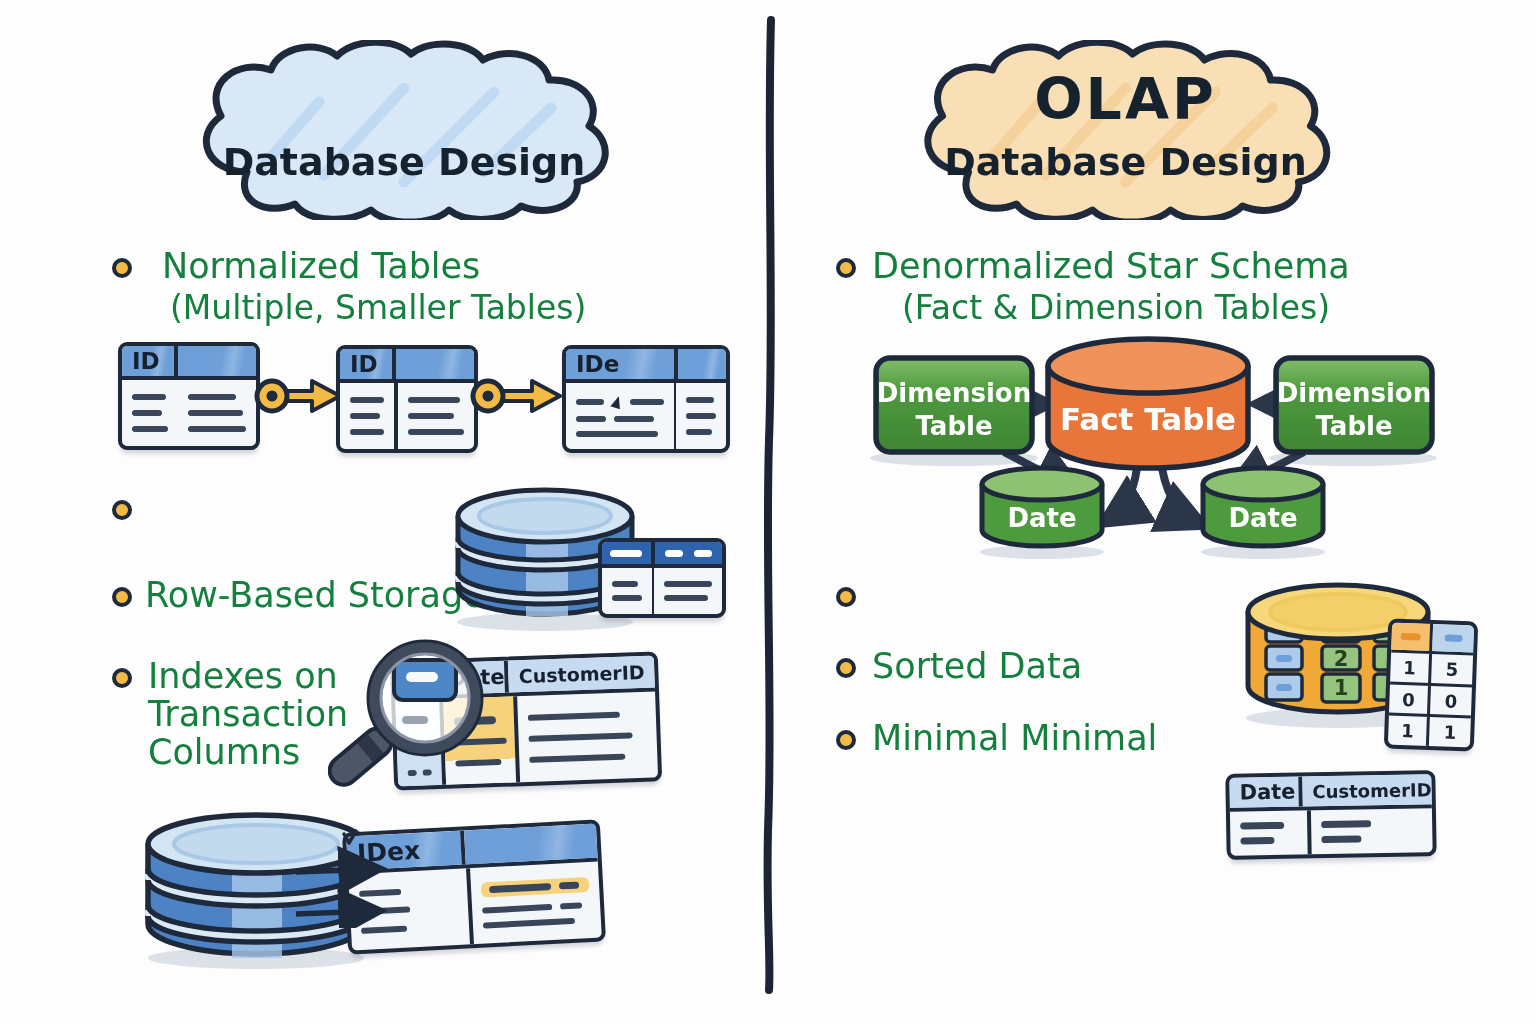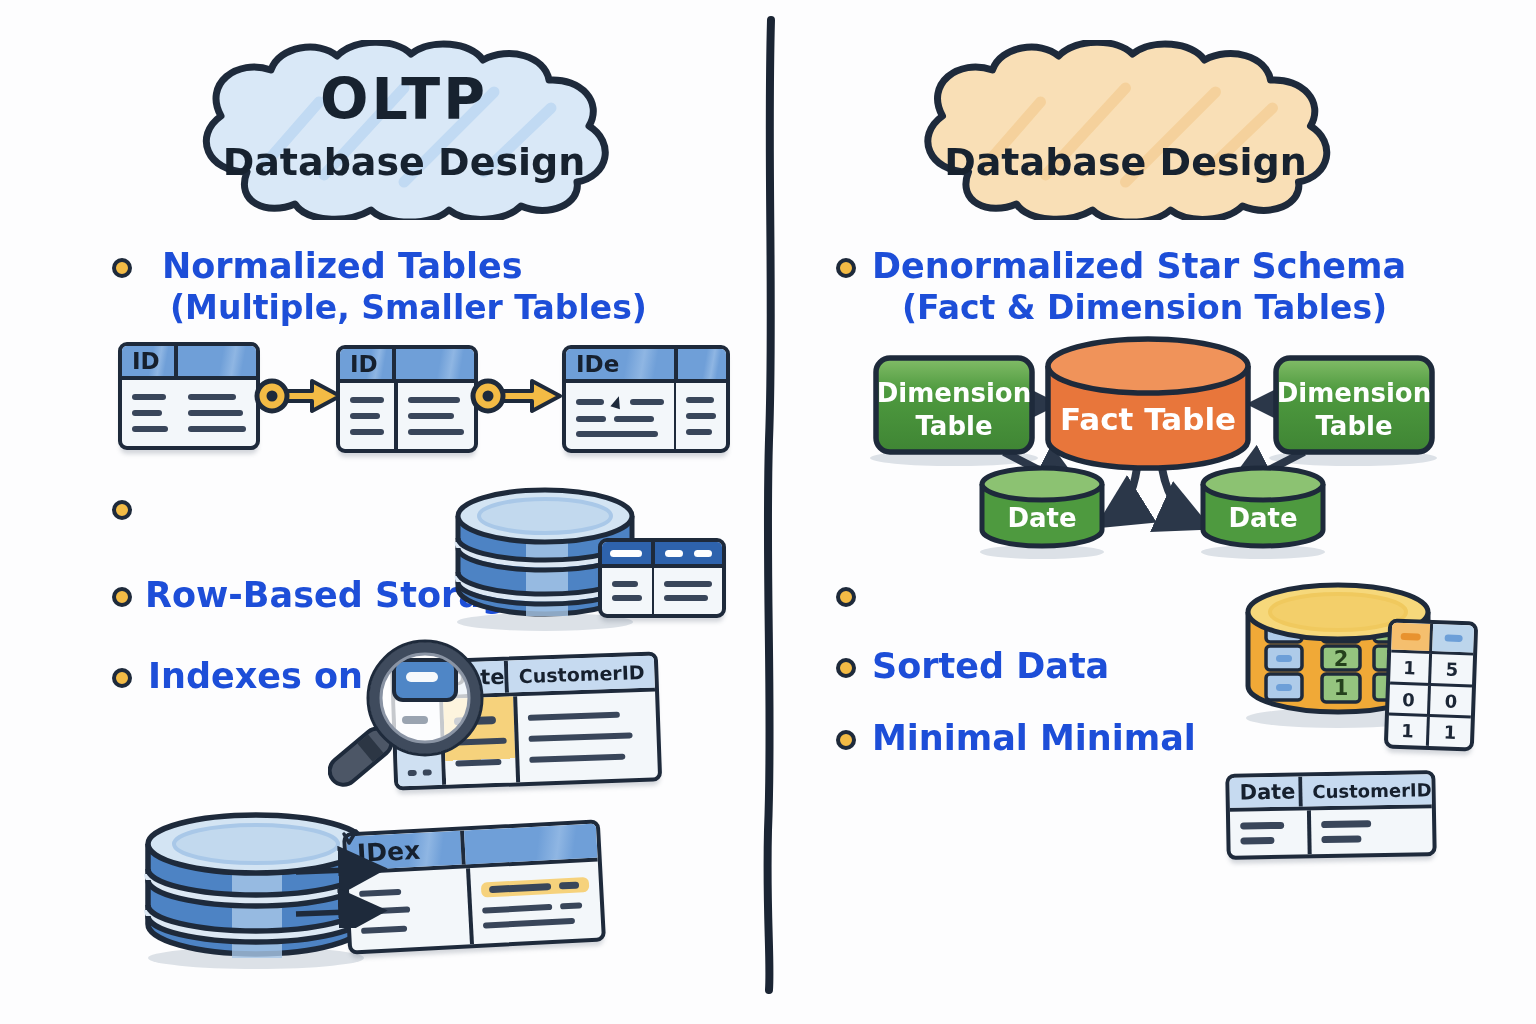--- a/index.html
+++ b/index.html
@@ -11,21 +11,21 @@
     color:#1c2736;
   }
   .abs { position:absolute; }
 
   
   .cloud-title { position:absolute; width:100%; text-align:center; font-weight:800; letter-spacing:3px; font-size:57px; color:#17222f; }
   .cloud-sub   { position:absolute; width:100%; text-align:center; font-weight:800; font-size:38px; color:#17222f; }
 
   
   .dot { position:absolute; width:20px; height:20px; border:4px solid #1e2a3b; border-radius:50%; background:#f3bb45; }
-  .btxt { position:absolute; font-weight:700; font-size:35px; color:#1d4ed8; white-space:nowrap; }
+  .btxt { position:absolute; font-weight:400; font-size:35px; color:#15803d; white-space:nowrap; }
 
   
   .mtable { position:absolute; border:4px solid #1e2a3b; border-radius:9px; overflow:hidden; background:#f3f7fa;
             box-shadow:0 6px 4px -2px rgba(90,105,120,.25); display:flex; flex-direction:column; }
   .mhead { display:flex; border-bottom:4px solid #1e2a3b; }
   .mhead .hc { background:linear-gradient(100deg,#6f9fd8 55%,#8fb6e3 70%,#6f9fd8 82%); display:flex; align-items:center; padding-left:10px;
                font-weight:800; font-size:23px; color:#16202e; }
   .mbody { display:flex; flex:1; }
   .mcol { display:flex; flex-direction:column; justify-content:space-evenly; padding:4px 10px; }
   .vline { width:4px; background:#1e2a3b; }
@@ -47,21 +47,20 @@
   <div class="abs" style="left:178px; top:40px; width:452px; height:180px;">
     <svg width="452" height="180" viewBox="0 0 450 180">
       <path d="M 68 132 C 28 132 14 96 42 76 C 24 44 58 18 92 30 C 100 6 140 0 158 16 C 176 -2 216 -2 232 14 C 252 -2 292 2 304 20 C 330 6 366 16 370 40 C 402 38 424 62 410 86 C 436 102 430 136 398 142 C 402 164 370 178 342 166 C 326 182 288 184 270 170 C 252 186 208 186 192 170 C 168 184 128 182 116 164 C 88 176 56 162 68 132 Z" fill="#d9e8f7" stroke="#1e2a3b" stroke-width="7" stroke-linejoin="round"></path>
       <g stroke="#aecff0" stroke-width="11" stroke-linecap="round" opacity="0.55">
         <path d="M85 125 L140 62"></path>
           <path d="M145 135 L225 48"></path>
           <path d="M225 142 L315 52"></path>
           <path d="M305 132 L372 68"></path>
       </g>
     </svg>
-    <div class="cloud-title" style="top:26px;">OLTP</div>
     <div class="cloud-sub" style="top:100px;">Database Design</div>
   </div>
 
   <span class="dot" style="left:112px; top:258px;"></span>
   <div class="btxt" style="left:162px; top:246px;">Normalized Tables</div>
   <div class="btxt" style="left:170px; top:288px; font-size:33px;">(Multiple, Smaller Tables)</div>
 
   <div class="mtable" style="left:118px; top:342px; width:142px; height:108px;">
     <div class="mhead" style="height:34px;">
       <div class="hc" style="width:42%; border-right:4px solid #1e2a3b;">ID</div>
@@ -178,20 +177,22 @@
       <div class="vline"></div>
       <div class="mcol" style="flex:1;">
           <span class="dash" style="width:48px;"></span>
           <span class="dash" style="width:44px;"></span>
         </div>
     </div>
   </div>
 
   <span class="dot" style="left:112px; top:668px;"></span>
   <div class="btxt" style="left:148px; top:656px;">Indexes on</div>
+  <div class="btxt" style="left:148px; top:694px;">Transaction</div>
+  <div class="btxt" style="left:148px; top:732px;">Columns</div>
 
   <div class="mtable" style="left:392px; top:656px; width:268px; height:130px; transform:rotate(-2deg);">
     <div class="mhead" style="height:36px;">
       <div class="hc" style="width:17%; background:#eef3f8; border-right:4px solid #1e2a3b;"></div>
       <div class="hc" style="width:27%; background:#c6daf0; border-right:4px solid #1e2a3b; color:#16202e; font-size:21px;">Date</div>
       <div class="hc" style="flex:1; background:#c6daf0; color:#16202e; font-size:19px;">CustomerID</div>
     </div>
     <div class="mbody">
       <div class="mcol" style="width:17%; justify-content:flex-end; padding-bottom:10px; background:linear-gradient(#f3f7fa 55%, #cfe0f2 55%);">
         <div style="display:flex; gap:6px;">
@@ -289,20 +290,21 @@
   <div class="abs" style="left:898px; top:40px; width:455px; height:180px;">
     <svg width="455" height="180" viewBox="0 0 450 180">
       <path d="M 68 132 C 28 132 14 96 42 76 C 24 44 58 18 92 30 C 100 6 140 0 158 16 C 176 -2 216 -2 232 14 C 252 -2 292 2 304 20 C 330 6 366 16 370 40 C 402 38 424 62 410 86 C 436 102 430 136 398 142 C 402 164 370 178 342 166 C 326 182 288 184 270 170 C 252 186 208 186 192 170 C 168 184 128 182 116 164 C 88 176 56 162 68 132 Z" fill="#f9dfb6" stroke="#1e2a3b" stroke-width="7" stroke-linejoin="round"></path>
       <g stroke="#f3c98c" stroke-width="11" stroke-linecap="round" opacity="0.6">
         <path d="M85 125 L140 62"></path>
           <path d="M145 135 L225 48"></path>
           <path d="M225 142 L315 52"></path>
           <path d="M305 132 L372 68"></path>
       </g>
     </svg>
+    <div class="cloud-title" style="top:26px;">OLAP</div>
     <div class="cloud-sub" style="top:100px;">Database Design</div>
   </div>
 
   <span class="dot" style="left:836px; top:258px;"></span>
   <div class="btxt" style="left:902px; top:288px; font-size:33px;">(Fact &amp; Dimension Tables)</div>
   <div class="btxt" style="left:872px; top:246px;">Denormalized Star Schema</div>
 
   <svg class="abs" style="left:852px; top:330px;" width="616" height="245" viewBox="0 0 616 245">
     <defs>
       <linearGradient id="gGreen" x1="0" y1="0" x2="0" y2="1">

